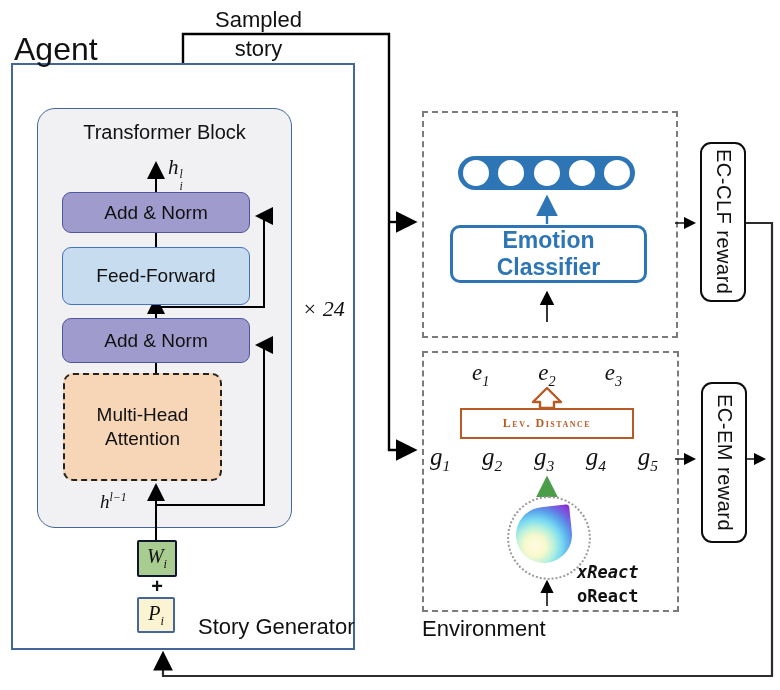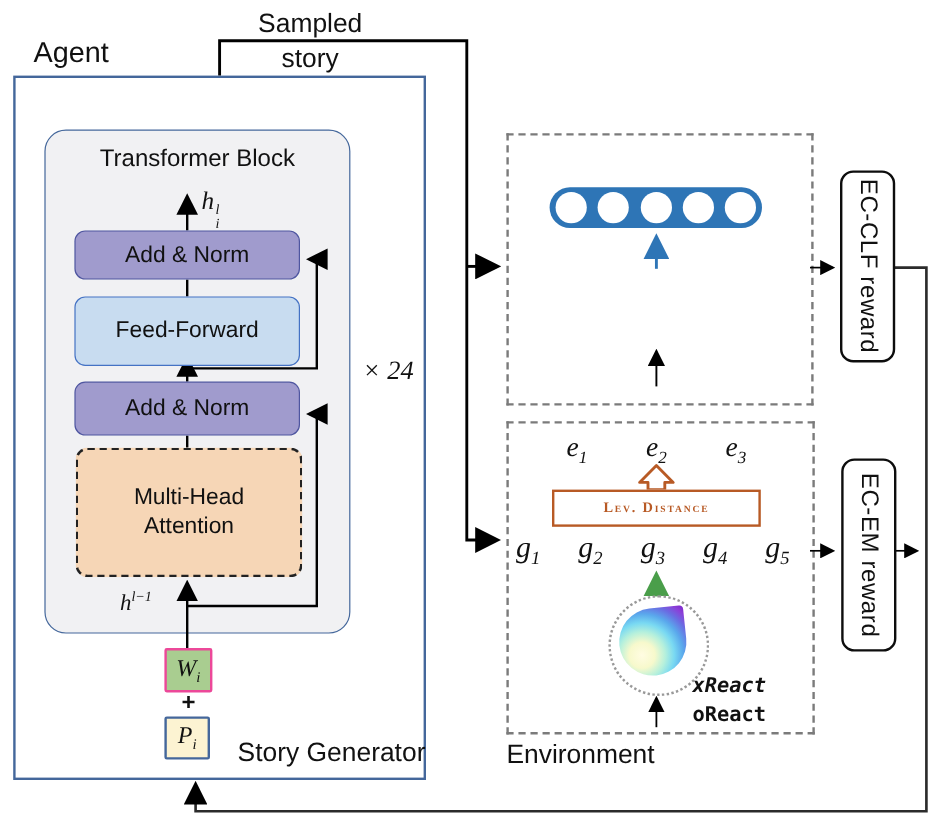--- a/index.html
+++ b/index.html
@@ -11,23 +11,23 @@
   
   .agent-box{left:11px;top:63px;width:344px;height:587px;border:2px solid #44679b;background:#fff;}
   .tblock{left:37px;top:108px;width:255px;height:420px;border:1.6px solid #44679b;border-radius:18px;background:#f1f1f3;}
   .dashed-box{border:2px dashed #7b7b7b;background:#fff;}
   .ec-env{left:422px;top:111px;width:252px;height:223px;}
   .em-env{left:422px;top:351px;width:253px;height:257px;}
   
   .blk{left:62px;width:188px;border-radius:9px;font-size:19px;}
   .purple{background:#a09bcd;border:1.6px solid #4f56a0;}
   .bluefill{background:#c8dcf0;border:1.6px solid #4472c4;}
-  .mha{left:63px;top:373px;width:189px;height:108px;background:#f6d6b6;border:2px dashed #222;
+  .mha{left:63px;top:373px;width:159px;height:108px;background:#f6d6b6;border:2px dashed #222;
        border-radius:10px;font-size:19px;line-height:1.25;}
-  .wbox{left:137px;top:540px;width:40px;height:37px;background:#a9cd90;border:2px solid #ec4899;border-radius:2px;}
+  .wbox{left:137px;top:540px;width:40px;height:37px;background:#a9cd90;border:2px solid #0f172a;border-radius:2px;}
   .pbox{left:137px;top:597px;width:38px;height:36px;background:#fcf3d2;border:2px solid #44679b;border-radius:2px;}
   .mathv{font-family:"Liberation Serif",serif;font-style:italic;}
   .mathv sub,.mathv sup{font-style:italic;}
   sub{font-size:0.62em;}
   sup{font-size:0.62em;}
   .var-stack{display:inline-flex;flex-direction:column;font-size:0.56em;line-height:1.05;
              vertical-align:-0.35em;margin-left:1px;}
   .var-stack span{font-style:italic;}
   
   .lab{font-size:23px;color:#111;white-space:nowrap;}
@@ -97,21 +97,21 @@
     <path d="M547,497 V479" fill="none" stroke="#4a9e4a" stroke-width="2.4" marker-end="url(#agr)"></path>
     <path d="M547,606 V582" fill="none" stroke="#000" stroke-width="1.5" marker-end="url(#ab)"></path>
     <polygon points="547,388 561,402 554,402 554,408 540,408 540,402 533,402" fill="#fff" stroke="#b85a25" stroke-width="2.4" stroke-linejoin="round"></polygon>
 
     <path d="M675,223 H694" fill="none" stroke="#000" stroke-width="1.4" marker-end="url(#ab)"></path>
     <path d="M675,459 H694" fill="none" stroke="#000" stroke-width="1.4" marker-end="url(#ab)"></path>
     <path d="M746,459 H764" fill="none" stroke="#000" stroke-width="1.4" marker-end="url(#ab)"></path>
     <path d="M745,223 H772 V676 H163 V654" fill="none" stroke="#2b2b2b" stroke-width="2.2" marker-end="url(#ab)"></path>
   </svg>
 
-  <div class="abs lab z3" style="left:28px;top:31px;font-size:24px;">Agent</div>
+  <div class="abs lab z3" style="left:14px;top:31px;font-size:32px;">Agent</div>
 
   <div class="abs lab z3" style="left:196px;top:36px;width:125px;text-align:center;font-size:22px;">story</div>
   <div class="abs lab z3" style="left:196px;top:7px;width:125px;text-align:center;font-size:22px;">Sampled</div>
 
   <div class="abs lab title z3" style="left:37px;top:121px;width:255px;text-align:center;">Transformer Block</div>
 
   <div class="abs mathv z3" style="left:168px;top:155px;font-size:21px;"><span>h</span><span class="var-stack">
         <span>l</span>
         <span>i</span>
       </span></div>
@@ -138,20 +138,21 @@
 
   <div class="abs lab z3" style="left:198px;top:614px;font-size:22px;">Story Generator</div>
 
   <div class="abs pill z3">
       <span class="neuron"></span>
       <span class="neuron"></span>
       <span class="neuron"></span>
       <span class="neuron"></span>
       <span class="neuron"></span>
     </div>
+  <div class="abs box ecbox z3">Emotion Classifier</div>
 
   <div class="abs box reward rclf z3">EC-CLF reward</div>
   <div class="abs box reward rem z3">EC-EM reward</div>
 
   <div class="abs tokrow z3" style="left:472px;top:360px;width:150px;font-size:23px;">
     <span class="mathv"><span>e</span><sub>1</sub></span>
     <span class="mathv"><span>e</span><sub>2</sub></span>
     <span class="mathv"><span>e</span><sub>3</sub></span>
   </div>
 

